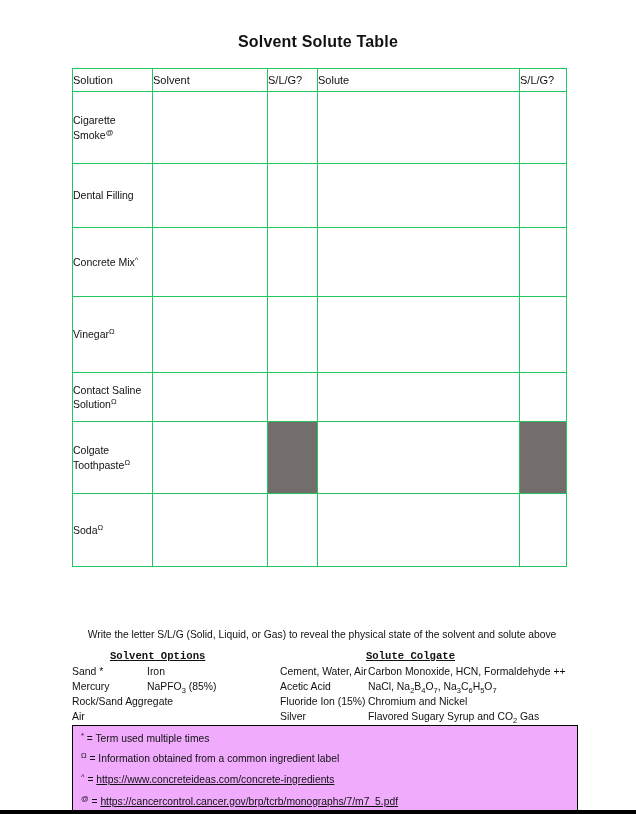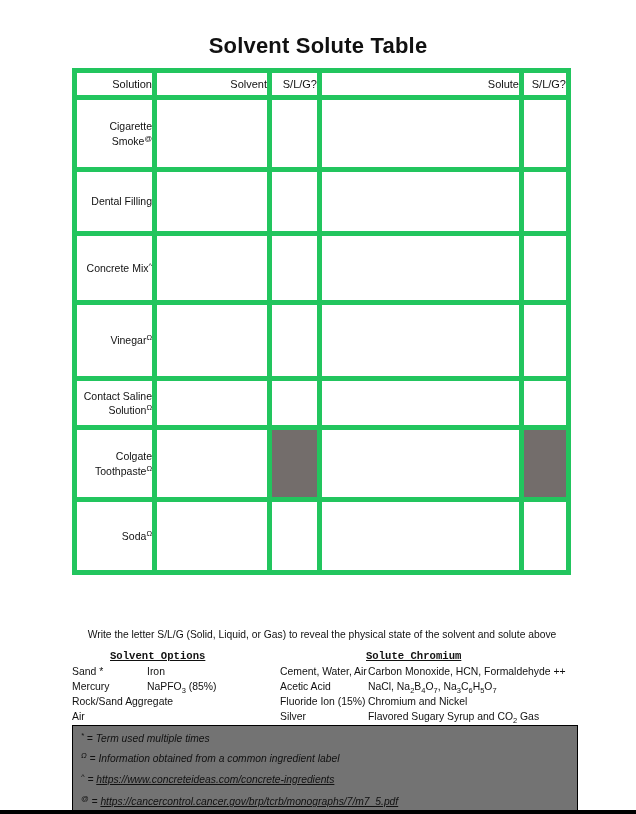--- a/index.html
+++ b/index.html
@@ -24,39 +24,39 @@
     height: 814px;
   }
 
   
   .title {
     position: absolute;
     left: 0;
     top: 33px;
     width: 636px;
     text-align: center;
-    font-size: 22px;
+    font-size: 16px;
     font-weight: bold;
     letter-spacing: 0.2px;
     color: #111;
   }
 
   
   .main-table {
     position: absolute;
     left: 72px;
     top: 68px;
     width: 495px;
     border-collapse: collapse;
     table-layout: fixed;
   }
   .main-table td, .main-table th {
-    border: 5px solid #22c55e;
+    border: 1px solid #22c55e;
     padding: 0;
-    text-align: right;
+    text-align: left;
     vertical-align: middle;
     font-weight: normal;
     font-size: 10.5px;
     color: #111;
   }
   .main-table thead td {
     height: 22px;
     font-size: 11px;
   }
   .col-solution  { width: 80px; }
@@ -134,22 +134,21 @@
   .footnotes {
     position: absolute;
     left: 72px;
     top: 725px;
     width: 506px;
     height: 89px;
     border: 1.4px solid #000;
     border-bottom: none;
     box-sizing: border-box;
     overflow: hidden;
-    background: #737373;
-    font-style: italic;
+    background: #f0abfc;
   }
   .fn-line {
     position: absolute;
     left: 8px;
     font-size: 10.3px;
     color: #111;
     white-space: nowrap;
   }
   .fn-line sup {
     font-size: 7.5px;
@@ -248,21 +247,21 @@
           <td></td>
         </tr>
       </tbody>
   </table>
 
   <div class="instruction">Write the letter S/L/G (Solid, Liquid, or Gas) to reveal the physical state of the solvent and solute above</div>
 
   <div class="options">
     <div class="opt-head-row">
       <span class="opt-head solvent-head">Solvent Options</span>
-      <span class="opt-head solute-head">Solute Chromium</span>
+      <span class="opt-head solute-head">Solute Colgate</span>
     </div>
     <div class="opt-grid">
         <div class="opt-line">
           <span class="c1">Sand *</span>
           <span class="c2">Iron</span>
           <span class="c3">Cement, Water, Air</span>
           <span class="c4">Carbon Monoxide, HCN, Formaldehyde ++</span>
         </div>
         <div class="opt-line">
           <span class="c1">Mercury</span>

